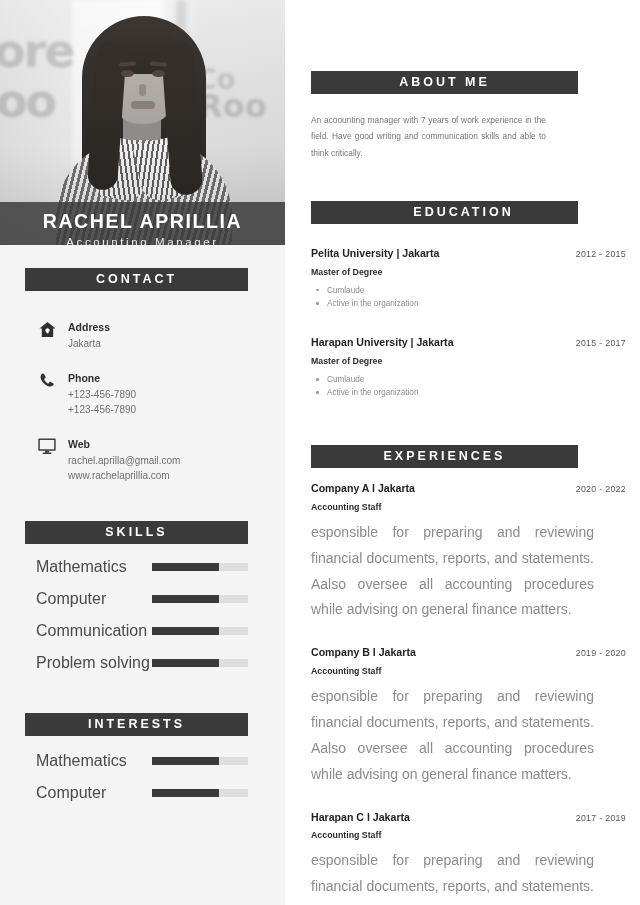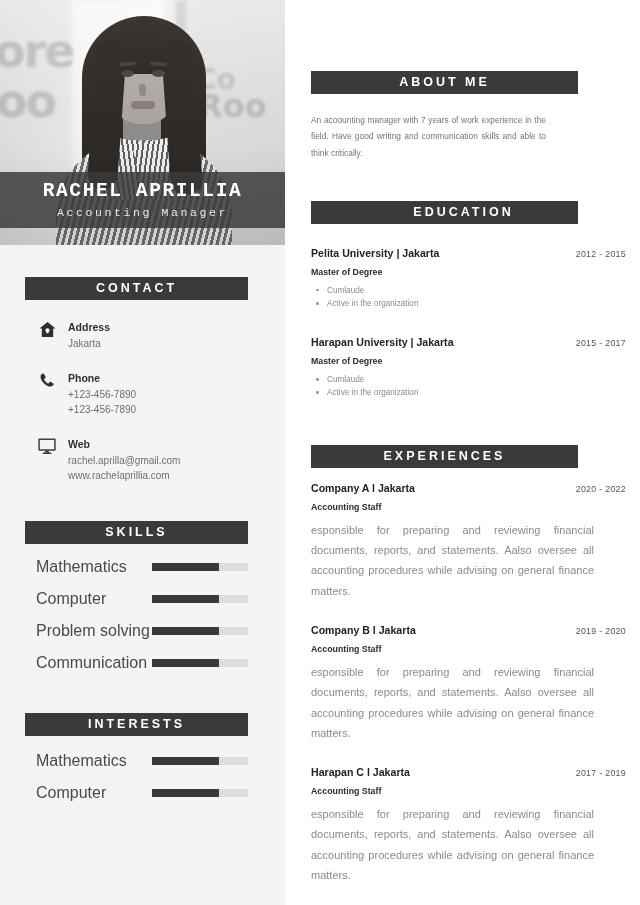--- a/index.html
+++ b/index.html
@@ -137,29 +137,28 @@
   .lips { position: absolute; left: 131px; top: 101px; width: 24px; height: 8px; background: #8a7f78; border-radius: 10px; }
   .photo-shade {
     position: absolute; inset: 0;
     background: linear-gradient(180deg, rgba(0,0,0,0) 60%, rgba(0,0,0,0.10) 100%);
   }
 
   
   .name-banner {
     position: absolute;
     left: 0;
-    top: 172px;
+    top: 202px;
     width: 285px;
     height: 56px;
     background: rgba(58,58,58,0.84);
     display: flex;
     flex-direction: column;
     align-items: center;
     justify-content: center;
-    font-family: Liberation Mono, monospace;
   }
   .name-text {
     color: #ffffff;
     font-size: 19.5px;
     font-weight: 700;
     letter-spacing: 1.6px;
     line-height: 1;
     margin-bottom: 6px;
   }
   .role-text {
@@ -182,21 +181,21 @@
   .bar-left {
     position: absolute;
     left: 25px;
     width: 223px;
     height: 23px;
     line-height: 23px;
     font-size: 12.5px;
   }
 
   
-  #bar-contact { top: 277px; }
+  #bar-contact { top: 268px; }
   .contact-list { position: absolute; left: 34px; top: 320px; width: 220px; }
   .contact-row { display: flex; align-items: flex-start; margin-bottom: 19px; }
   .contact-icon {
     width: 26px; min-width: 26px; height: 24px;
     display: flex; align-items: flex-start; justify-content: center;
     margin-right: 8px;
   }
   .contact-body { padding-top: 1px; }
   .contact-label {
     font-size: 10.5px; font-weight: 700; color: #2f2f2f; line-height: 1.25; margin-bottom: 2px;
@@ -281,21 +280,21 @@
     position: relative; font-size: 8.2px; color: #8b8b8b; line-height: 1.62;
     padding-left: 16px;
   }
   .entry-bullets li::before {
     content: ""; position: absolute; left: 5px; top: 5px;
     width: 2.5px; height: 2.5px; background: #9a9a9a; border-radius: 50%;
   }
   .entry-desc {
     margin-top: 8px;
     width: 283px;
-    font-size: 11px;
+    font-size: 14px;
     line-height: 1.85;
     color: #8b8b8b;
     text-align: justify;
   }
   .edu-entry { margin-bottom: 26px; }
   .exp-entry { margin-bottom: 23px; }
 </style>
 </head>
 <body>
 
@@ -394,27 +393,27 @@
             <span class="meter-fill" style="width: 70%;"></span>
           </span>
       </div>
       <div class="meter-row">
         <span class="meter-label">Computer</span>
         <span class="meter-track">
             <span class="meter-fill" style="width: 70%;"></span>
           </span>
       </div>
       <div class="meter-row">
-        <span class="meter-label">Problem solving</span>
+        <span class="meter-label">Communication</span>
         <span class="meter-track">
             <span class="meter-fill" style="width: 70%;"></span>
           </span>
       </div>
       <div class="meter-row">
-        <span class="meter-label">Communication</span>
+        <span class="meter-label">Problem solving</span>
         <span class="meter-track">
             <span class="meter-fill" style="width: 70%;"></span>
           </span>
       </div>
     </div>
 
     <div class="bar bar-left" id="bar-interests">INTERESTS</div>
     <div class="meter-list" id="interests-list">
       <div class="meter-row">
         <span class="meter-label">Mathematics</span>

